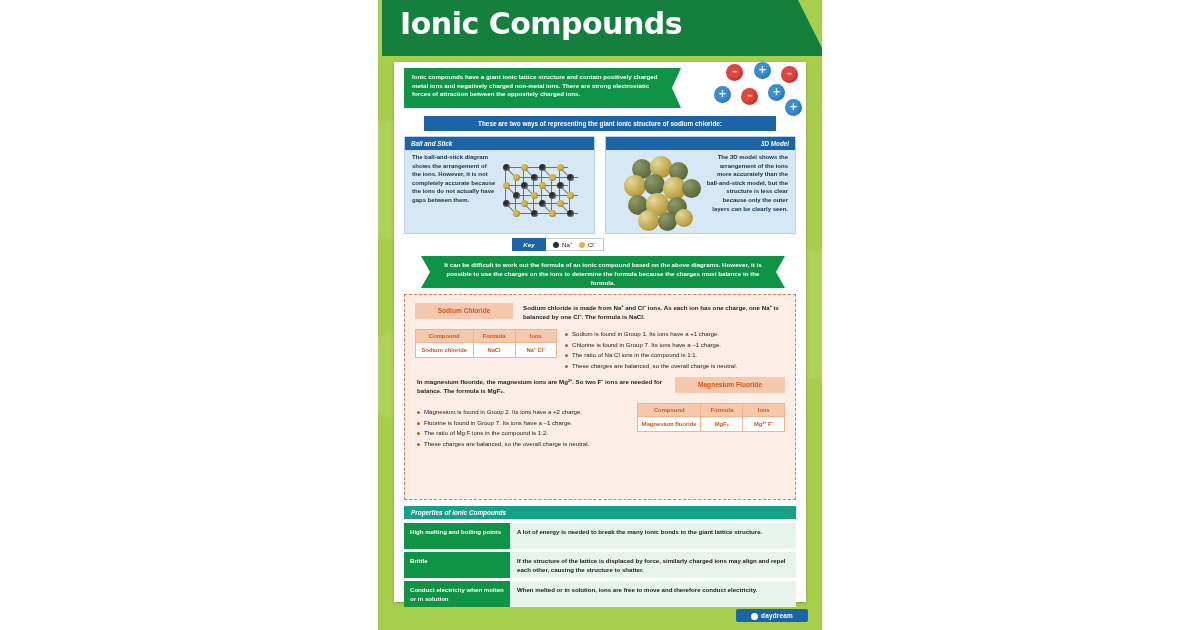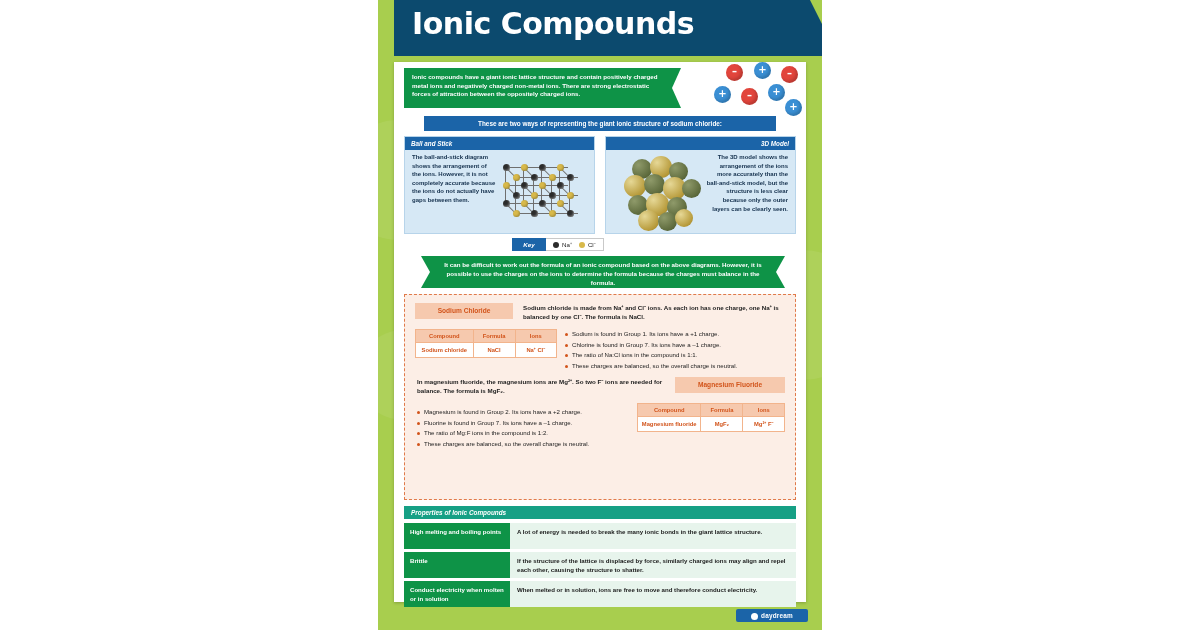--- a/index.html
+++ b/index.html
@@ -12,22 +12,22 @@
   .stage{position:relative;width:1200px;height:630px;background:#ffffff;}
   .poster{
     position:absolute;left:378px;top:0;width:444px;height:630px;
     background:#a8ce4e;
     overflow:hidden;
   }
   
   .deco{position:absolute;border-radius:50%;background:rgba(255,255,255,0.07);}
 
   .header{
-    position:absolute;left:16px;top:0;width:444px;height:56px;
-    background:#0c4a6e;
+    position:absolute;left:4px;top:0;width:444px;height:56px;
+    background:#15803d;
   }
   .header .title{
     position:absolute;left:18px;top:6px;
     font-size:30px;font-weight:bold;color:#ffffff;
     letter-spacing:-0.5px;
     font-family:"DejaVu Sans", sans-serif;
   }
   .header .corner{
     position:absolute;right:0;top:0;width:0;height:0;
     border-top:56px solid #a8ce4e;border-left:28px solid transparent;

